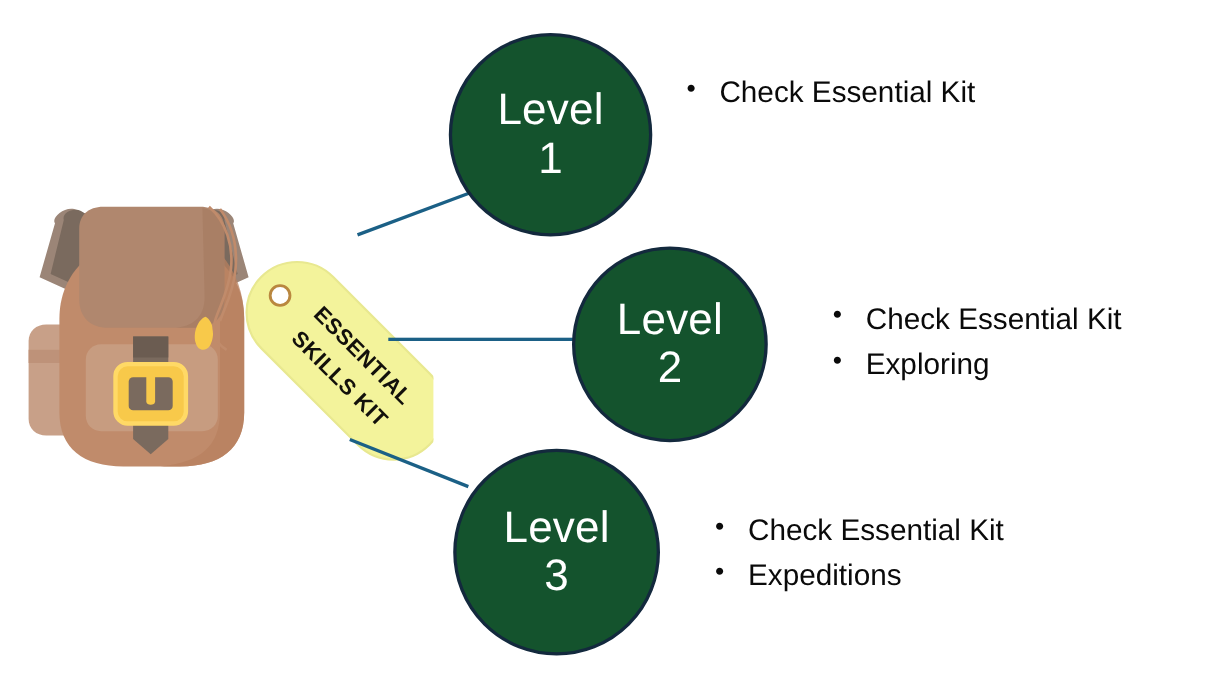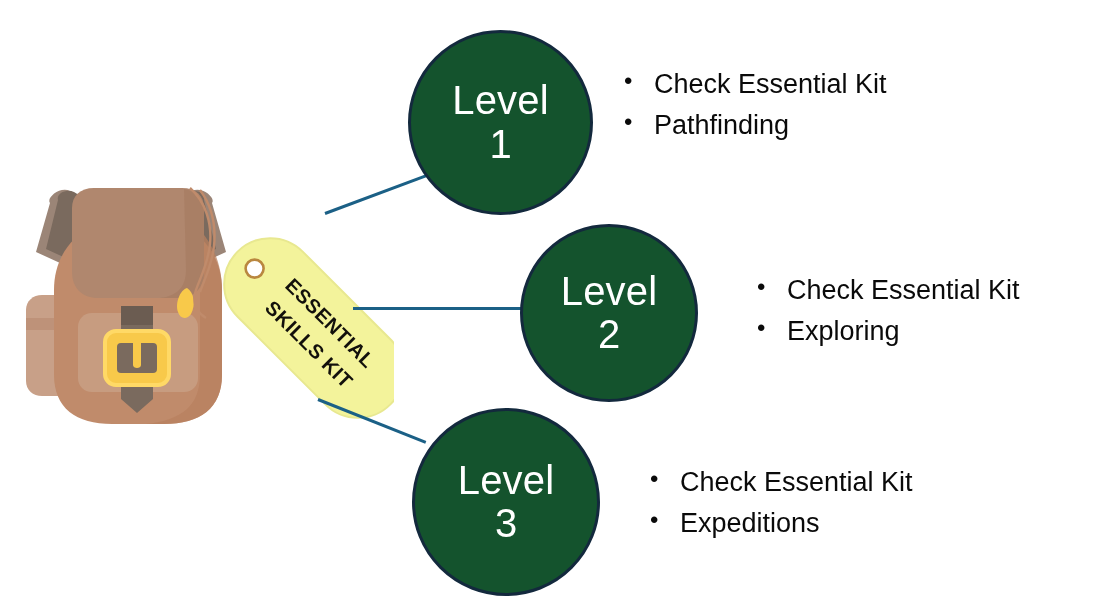--- a/index.html
+++ b/index.html
@@ -155,21 +155,20 @@
   <div class="connector" style="left:325px; top:212px; width:114px; transform:rotate(-20.5deg);"></div>
   <div class="connector" style="left:353px; top:307px; width:181px;"></div>
   <div class="connector" style="left:318px; top:398px; width:116px; transform:rotate(21.7deg);"></div>
 
   <div class="level-node" style="left:408px; top:30px; width:185px; height:185px;">
     <span class="level-word">Level</span>
     <span class="level-num">1</span>
   </div>
   <ul class="bullet-list" style="left:612px; top:52px;">
     <li>Check Essential Kit</li>
-    <li>Pathfinding</li>
   </ul>
 
   <div class="level-node" style="left:520px; top:224px; width:178px; height:178px;">
     <span class="level-word">Level</span>
     <span class="level-num">2</span>
   </div>
   <ul class="bullet-list" style="left:745px; top:258px;">
     <li>Check Essential Kit</li>
     <li>Exploring</li>
   </ul>

